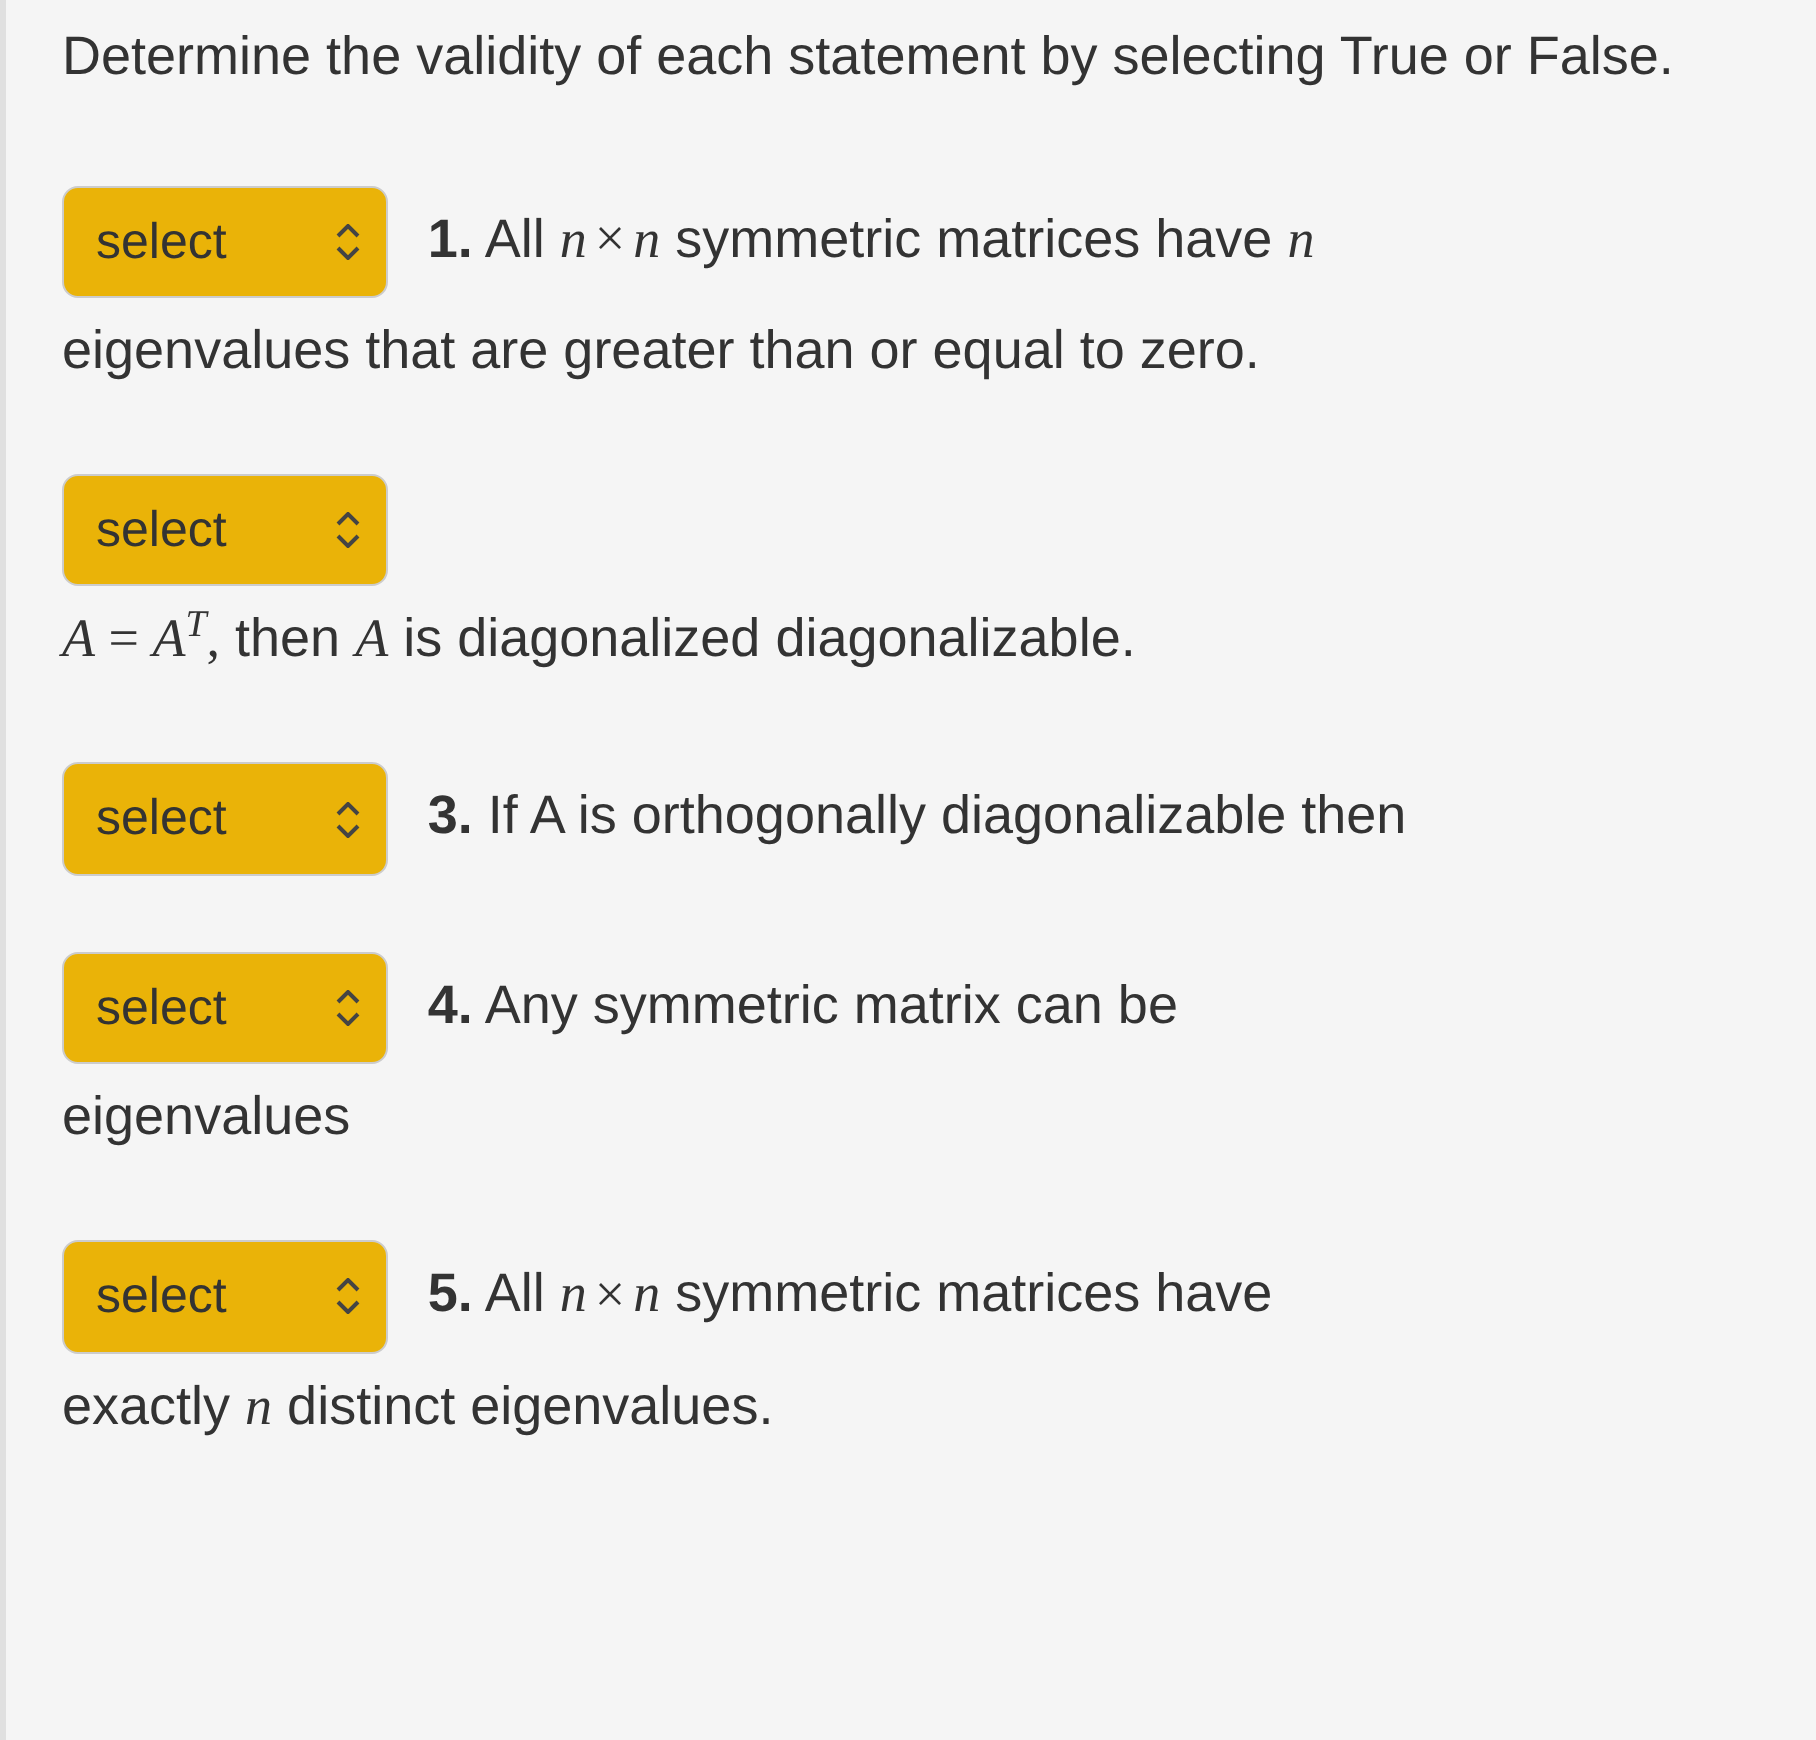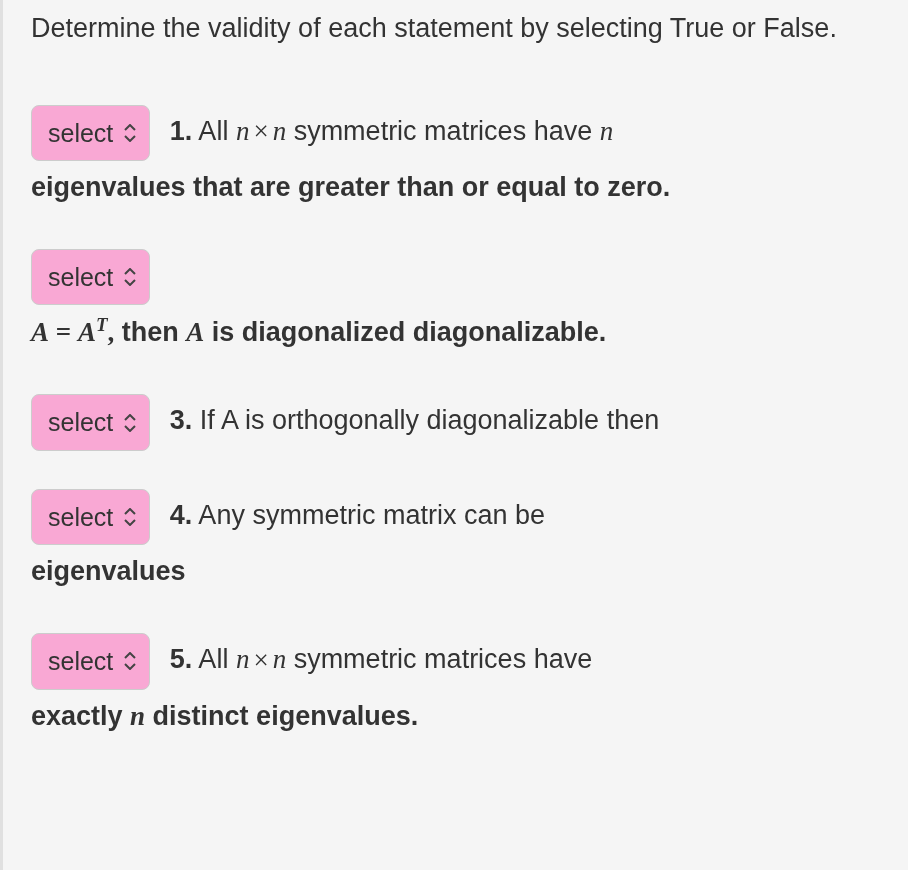--- a/index.html
+++ b/index.html
@@ -15,40 +15,41 @@
     padding: 0;
     border-left: 3px solid #e0e0e0;
   }
   .container {
     padding: 8px 28px 28px 28px;
   }
   .instructions {
     font-size: 27px;
     line-height: 1.5;
     color: #333;
-    margin-bottom: 56px;
+    margin-bottom: 44px;
   }
   .question {
     font-size: 27px;
     line-height: 1.7;
     color: #333;
     margin-bottom: 38px;
   }
   .select-box {
     display: inline-flex;
     align-items: center;
-    background: #f9a8d4;
+    background: #eab308;
     border: 1px solid #ccc;
     border-radius: 8px;
     padding: 6px 12px 6px 16px;
     font-size: 25px;
     color: #333;
     vertical-align: middle;
     margin-right: 12px;
     cursor: pointer;
+    gap: 44px;
   }
   .select-box .label {
     margin-right: 10px;
   }
   .chevrons {
     display: inline-flex;
     flex-direction: column;
     align-items: center;
     line-height: 0;
   }
@@ -80,21 +81,20 @@
   }
   .sup {
     font-size: 0.7em;
     vertical-align: super;
     font-style: italic;
     font-family: "Times New Roman", Times, serif;
   }
   .continuation {
     display: block;
     margin-top: 4px;
-    font-weight: bold;
   }
 </style>
 </head>
 <body>
 
 <div class="container">
 
   <p class="instructions">Determine the validity of each statement by selecting True or False.</p>
 
   <div class="question">

